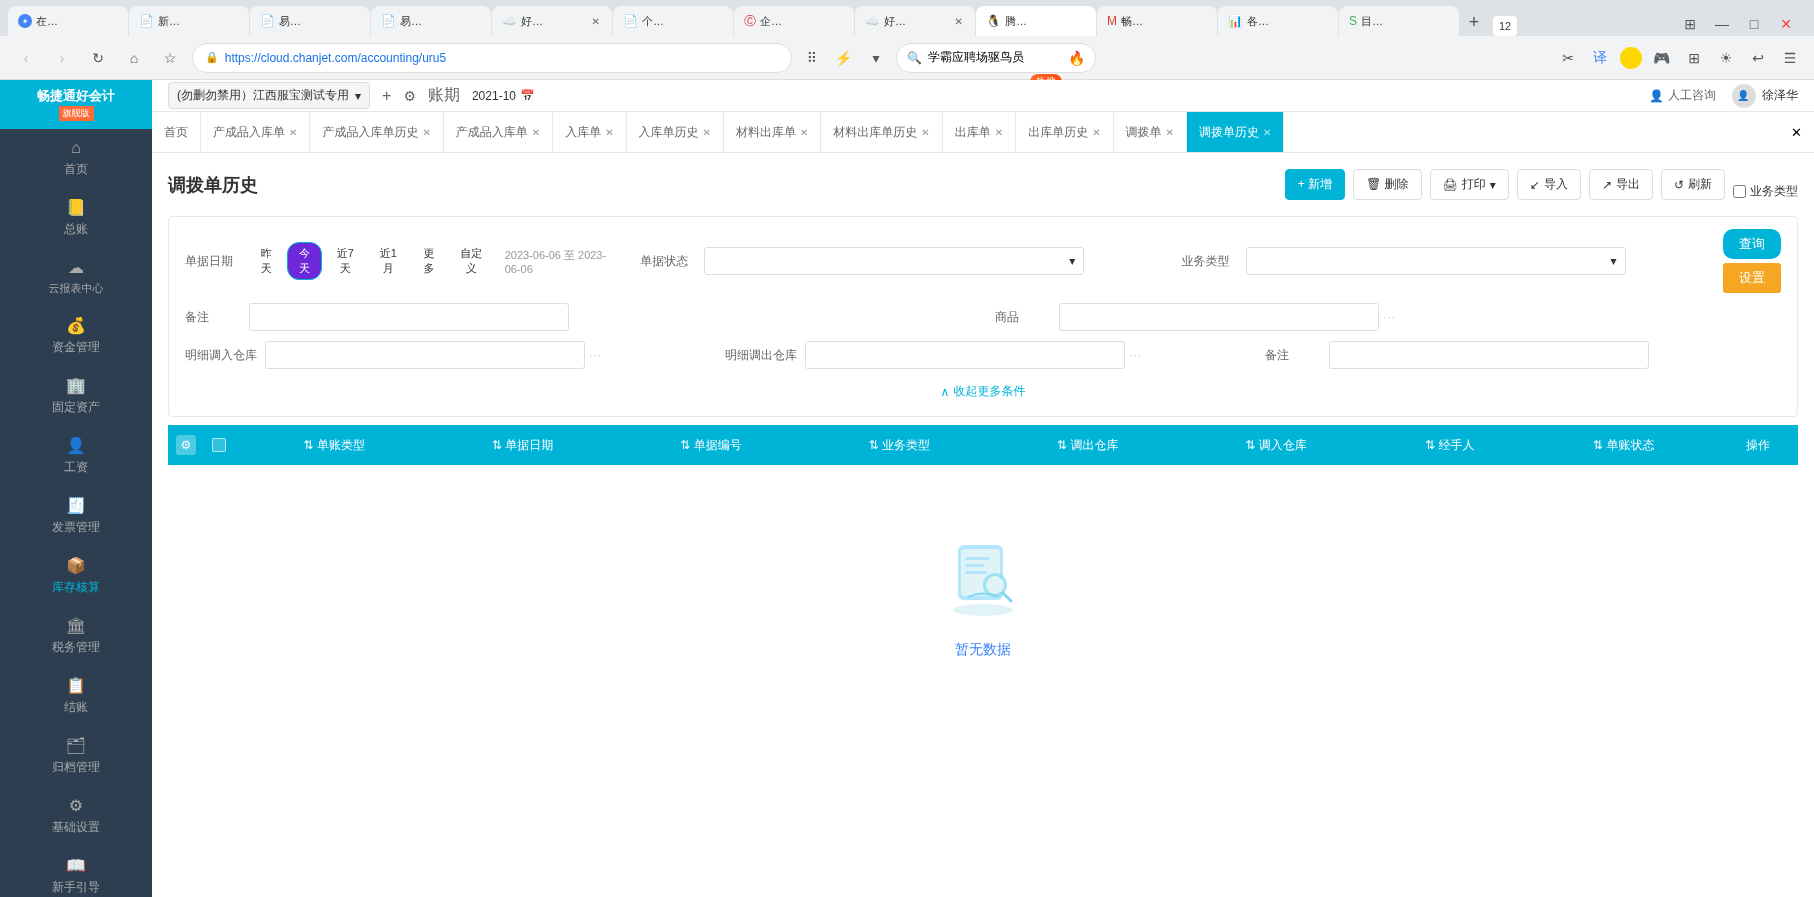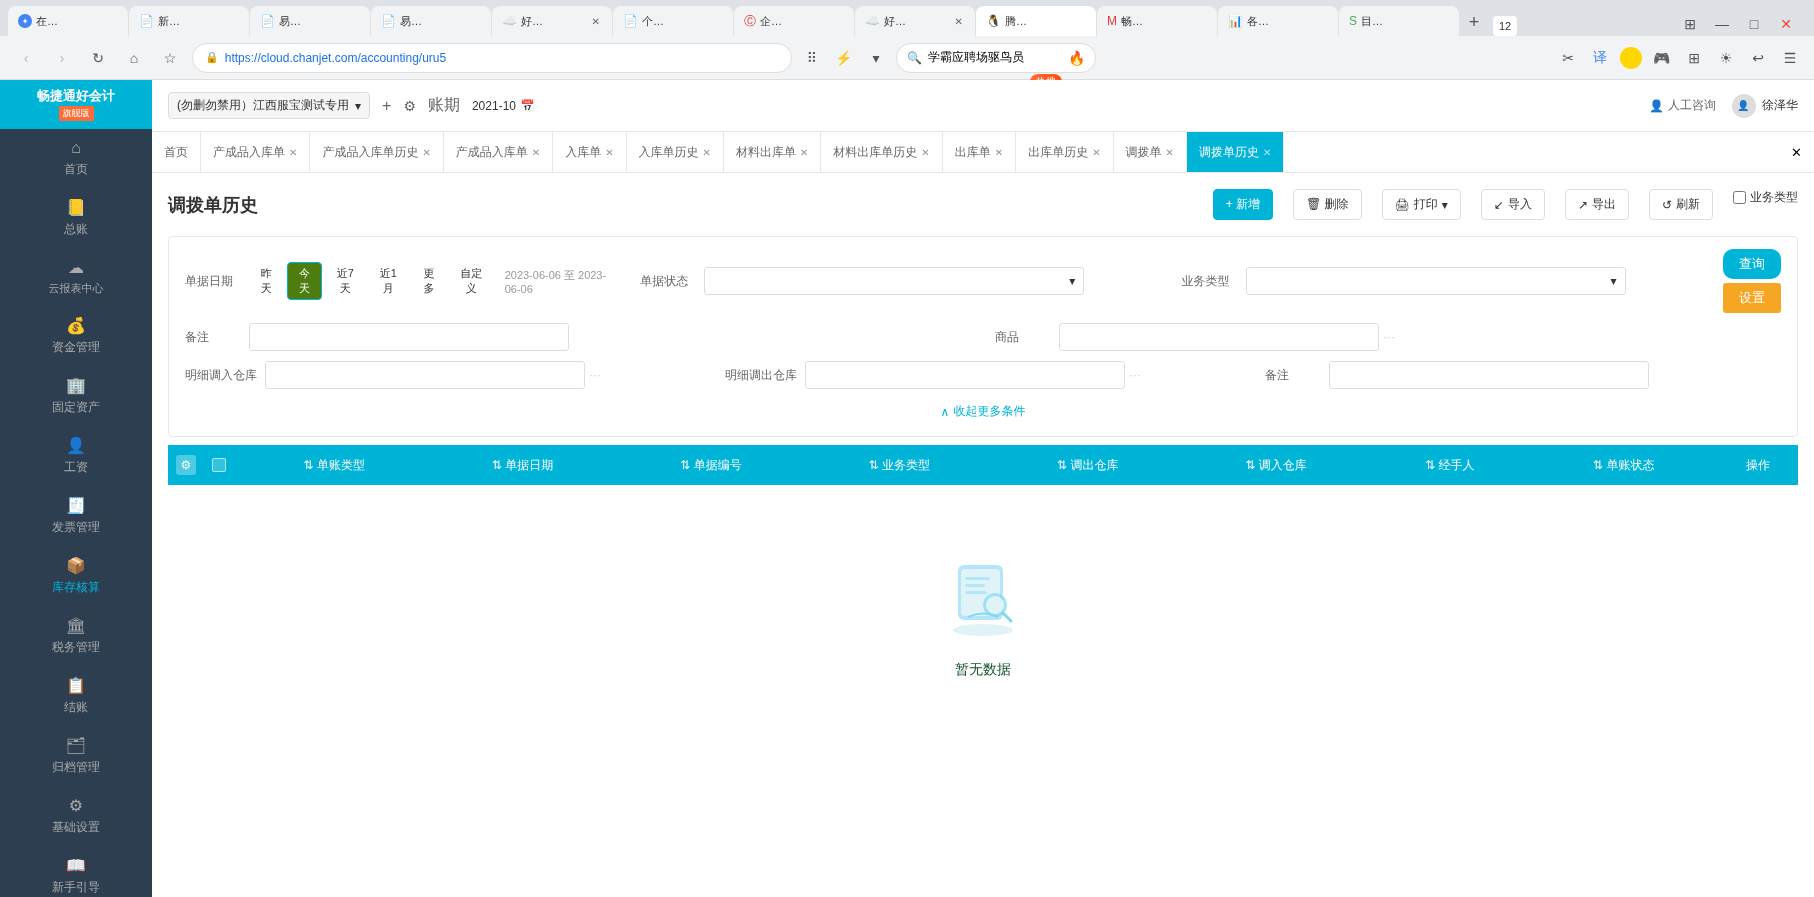--- a/index.html
+++ b/index.html
@@ -34,73 +34,73 @@
     .logo-text { font-size: 13px; font-weight: bold; color: #fff; line-height: 1.2; }
     .logo-sub { font-size: 9px; background: #ff6b35; color: #fff; border-radius: 0; padding: 1px 4px; display: inline-block; margin-top: 2px; }
     .sidebar-item { display: flex; flex-direction: column; align-items: center; padding: 10px 0; cursor: pointer; color: #aaa; font-size: 12px; gap: 4px; }
     .sidebar-item.active { color: #00b4d8; }
     .sidebar-icon { font-size: 16px; }
 
     
     .main-content { flex: 1; display: flex; flex-direction: column; background: #fff; overflow: hidden; }
 
     
-    .app-header { display: flex; align-items: center; padding: 0 16px; height: 52px; background: #fff; border-bottom: 1px solid #e8e8e8; gap: 12px; }
+    .app-header { display: flex; align-items: center; padding: 0 16px; height: 32px; background: #fff; border-bottom: 1px solid #e8e8e8; gap: 12px; }
     .company-selector { display: flex; align-items: center; gap: 6px; background: #f5f5f5; border: 1px solid #ddd; border-radius: 4px; padding: 4px 8px; cursor: pointer; font-size: 12px; color: #333; }
     .period-label { font-size: 16px; color: #666; }
     .period-value { font-size: 12px; color: #333; display: flex; align-items: center; gap: 4px; }
     .header-right { margin-left: auto; display: flex; align-items: center; gap: 16px; }
     .service-btn { display: flex; align-items: center; gap: 4px; color: #666; font-size: 12px; cursor: pointer; }
     .user-info { display: flex; align-items: center; gap: 6px; font-size: 12px; color: #333; cursor: pointer; }
     .avatar { width: 24px; height: 24px; background: #ddd; border-radius: 50%; display: flex; align-items: center; justify-content: center; font-size: 10px; }
 
     
     .page-tabs { display: flex; align-items: center; padding: 0; background: #fff; border-bottom: 1px solid #e8e8e8; overflow-x: auto; min-height: 40px; }
     .page-tab { display: flex; align-items: center; padding: 0 12px; height: 40px; font-size: 12px; color: #666; cursor: pointer; border-right: 1px solid #e8e8e8; white-space: nowrap; gap: 4px; flex-shrink: 0; }
     .page-tab.active { background: #00b4d8; color: #fff; }
     .page-tab .tab-close-btn { font-size: 10px; opacity: 0.7; }
 
     
     .page-body { flex: 1; overflow-y: auto; padding: 16px; }
     .page-title-bar { display: flex; align-items: center; justify-content: space-between; margin-bottom: 16px; }
     .page-title { font-size: 18px; font-weight: bold; color: #333; }
-    .action-buttons { display: flex; align-items: flex-start; gap: 20px; }
+    .action-buttons { display: flex; align-items: flex-end; gap: 8px; }
     .btn { display: flex; align-items: center; gap: 4px; padding: 6px 12px; border-radius: 4px; cursor: pointer; font-size: 12px; border: 1px solid #ddd; background: #fff; color: #333; }
     .btn-primary { background: #00b4d8; color: #fff; border-color: #00b4d8; }
     .show-all-toggle { display: flex; align-items: center; gap: 4px; font-size: 12px; color: #333; }
 
     
     .filter-area { background: #fff; border: 1px solid #e8e8e8; border-radius: 4px; padding: 12px 16px; margin-bottom: 8px; }
     .filter-row { display: flex; align-items: center; gap: 24px; margin-bottom: 10px; }
     .filter-row:last-child { margin-bottom: 0; }
     .filter-item { display: flex; align-items: center; gap: 8px; flex: 1; }
     .filter-label { font-size: 12px; color: #666; white-space: nowrap; min-width: 56px; }
     .filter-input { flex: 1; height: 28px; border: 1px solid #ddd; border-radius: 3px; padding: 0 8px; font-size: 12px; color: #333; max-width: 320px; }
     .filter-select { flex: 1; height: 28px; border: 1px solid #ddd; border-radius: 3px; padding: 0 8px; font-size: 12px; color: #333; background: #fff; display: flex; align-items: center; justify-content: space-between; cursor: pointer; max-width: 380px; }
     .date-btns { display: flex; align-items: center; gap: 4px; text-align: center; }
     .date-btn { padding: 3px 8px; border-radius: 3px; font-size: 11px; cursor: pointer; border: 1px solid transparent; color: #333; }
-    .date-btn.active { background: #4d7c0f; color: #fff; border-color: #00b4d8; border-radius: 4px; }
+    .date-btn.active { background: #6d28d9; color: #fff; border-color: #00b4d8; border-radius: 12px; }
     .date-range { font-size: 11px; color: #999; margin-left: 4px; }
     .filter-dots { color: #ccc; font-size: 12px; }
     .collapse-row { display: flex; justify-content: center; padding: 4px 0; }
     .collapse-btn { display: flex; align-items: center; gap: 4px; color: #00b4d8; font-size: 12px; cursor: pointer; }
 
     
     .data-table { width: 100%; border-collapse: collapse; }
     .table-header { background: #00b4d8; }
     .table-header th { color: #fff; font-size: 12px; padding: 10px 8px; text-align: center; font-weight: normal; white-space: nowrap; }
     .th-gear { width: 36px; }
     .th-check { width: 36px; }
     .gear-btn { width: 20px; height: 20px; background: rgba(255,255,255,0.3); border-radius: 3px; display: flex; align-items: center; justify-content: center; cursor: pointer; }
     .check-box { width: 14px; height: 14px; border: 1px solid rgba(255,255,255,0.6); border-radius: 2px; background: rgba(255,255,255,0.2); cursor: pointer; }
 
     
     .empty-state { display: flex; flex-direction: column; align-items: center; justify-content: center; padding: 60px 0; }
     .empty-icon { width: 100px; height: 100px; margin-bottom: 16px; }
-    .empty-text { font-size: 14px; color: #14532d; }
+    .empty-text { font-size: 14px; color: #3b82f6; }
 
     
     ::-webkit-scrollbar { width: 6px; height: 6px; }
     ::-webkit-scrollbar-track { background: #f1f1f1; }
     ::-webkit-scrollbar-thumb { background: #ccc; border-radius: 3px; }
 
     .btn-query { background: #00b4d8; color: #fff; border: none; padding: 6px 16px; border-radius: 10px; cursor: pointer; font-size: 13px; }
     .btn-settings { background: #f5a623; color: #fff; border: none; padding: 6px 16px; border-radius: 3px; cursor: pointer; font-size: 13px; }
     .query-actions { display: flex; flex-direction: column; gap: 4px; }
   </style>

